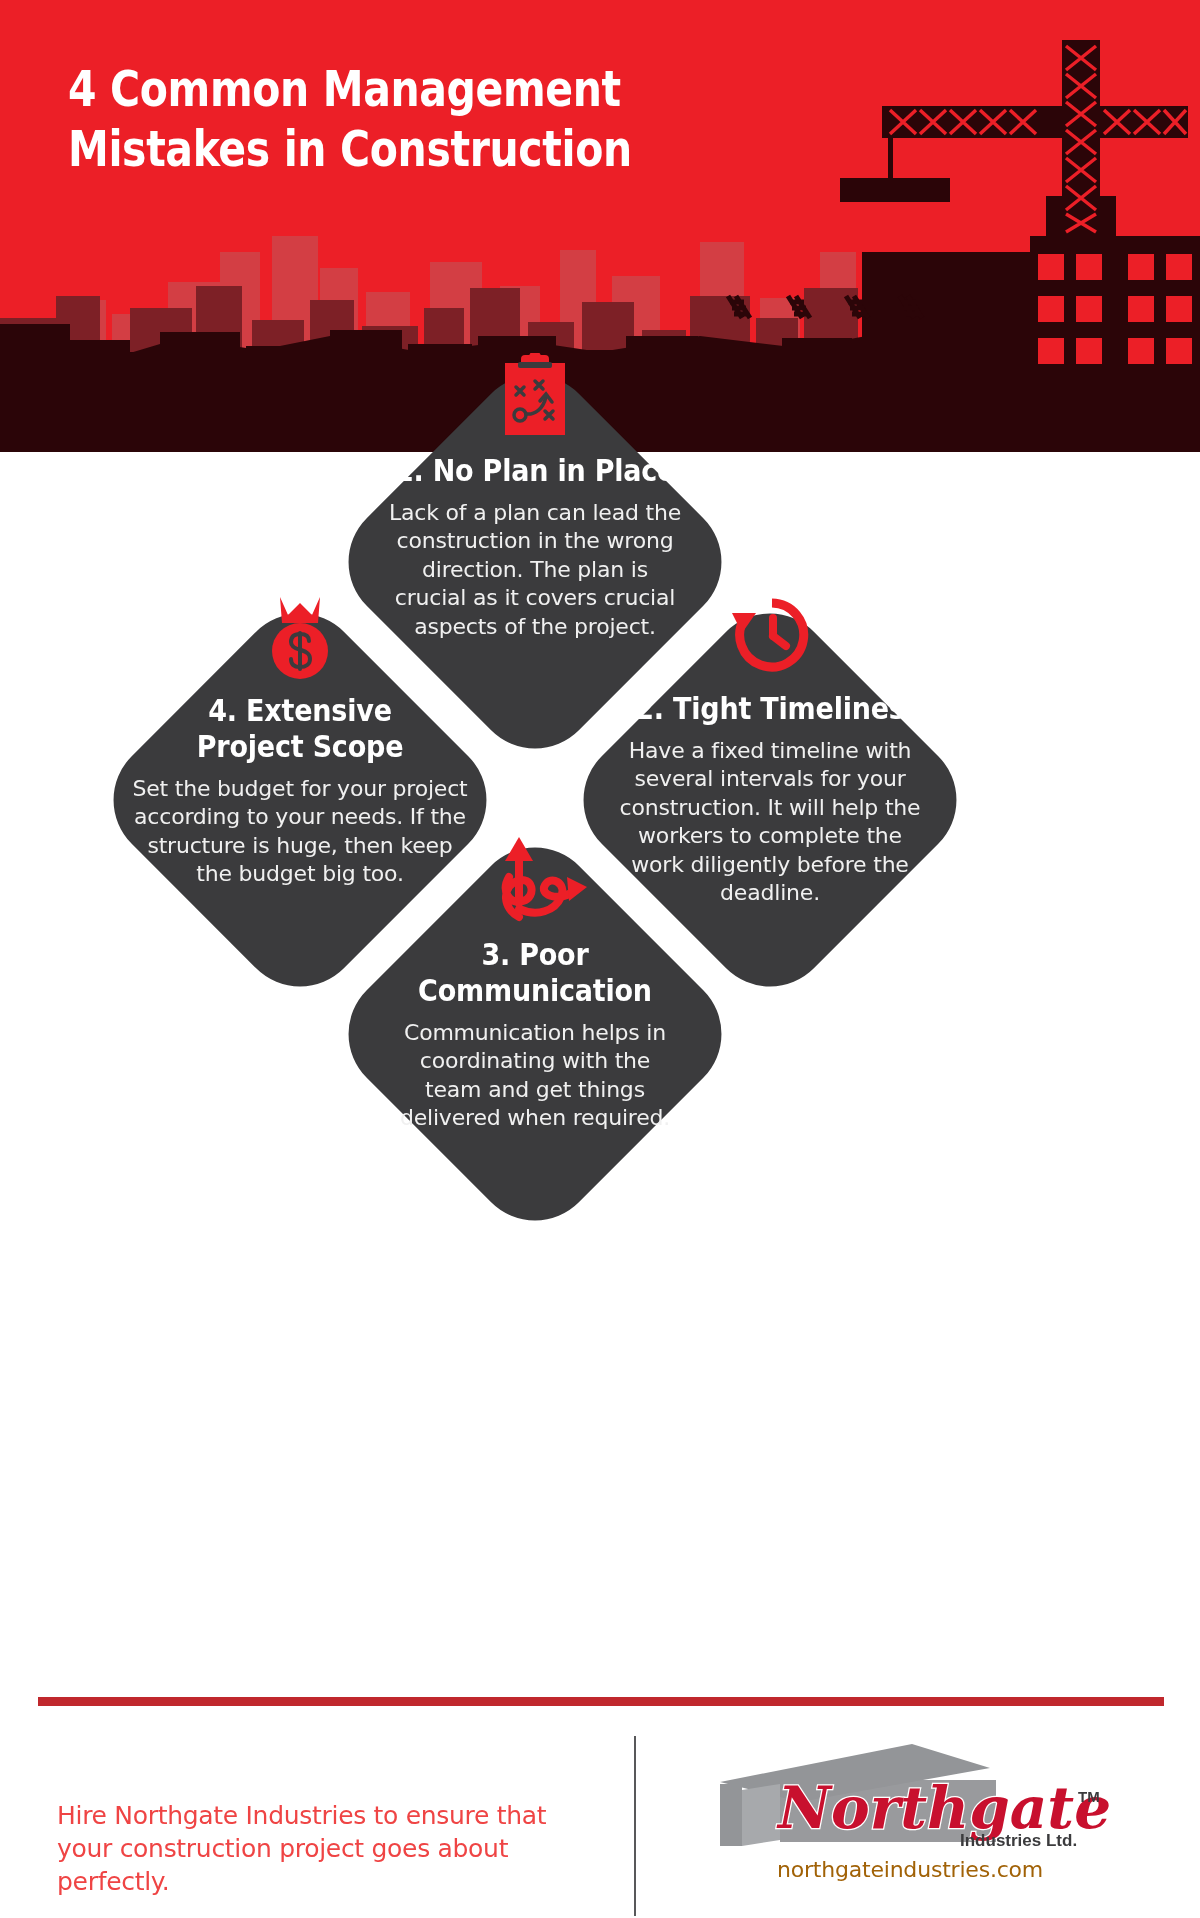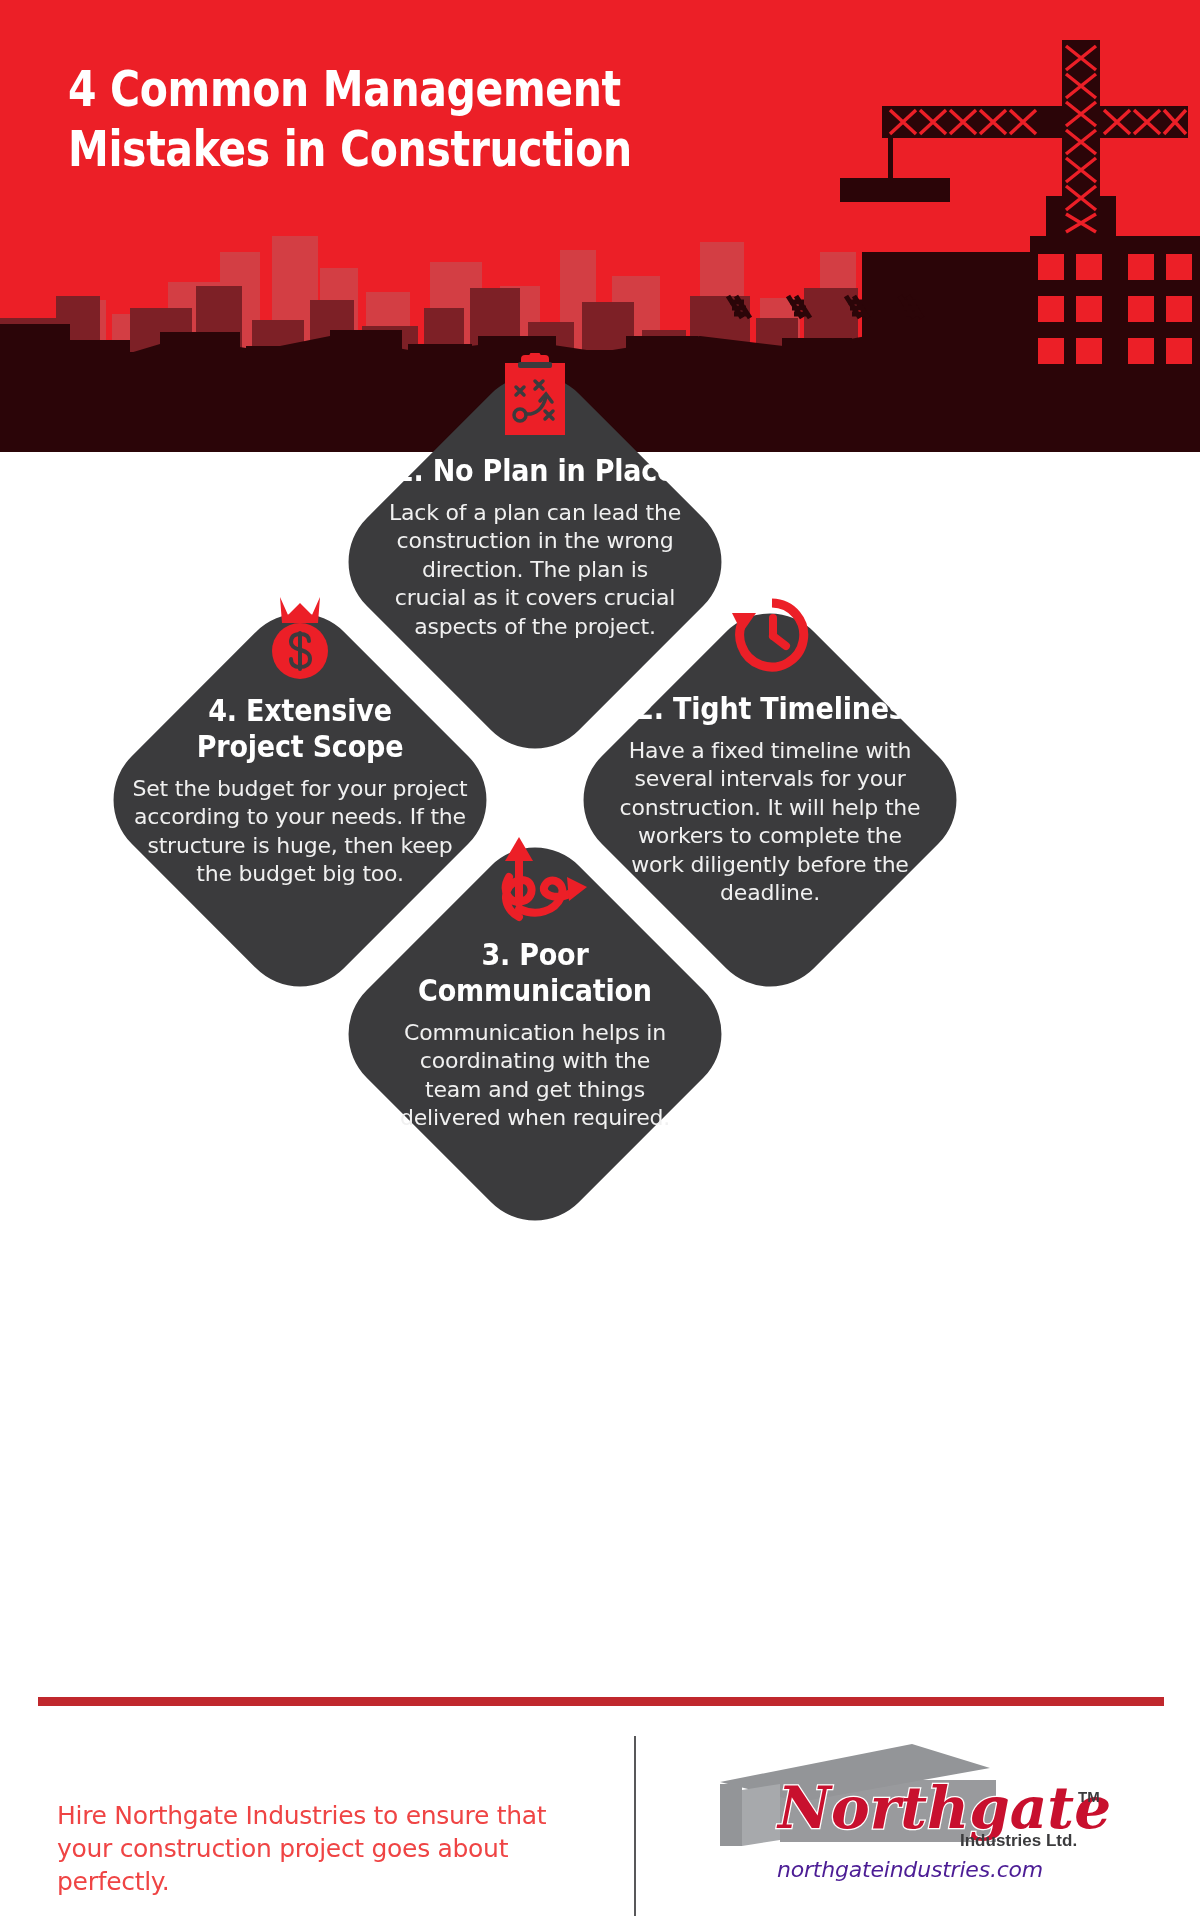--- a/index.html
+++ b/index.html
@@ -81,23 +81,23 @@
   }
   .footer-divider {
     position:absolute; left:634px; top:1736px; width:2px; height:180px;
     background:#58585a;
   }
   .footer-logo {
     position:absolute; left:660px; top:1740px; width:500px; height:110px;text-decoration:underline;
   }
   .footer-url {
     position:absolute; left:660px; top:1857px; width:500px;
-    text-align:center; font-style:italic;
+    text-align:center; 
     font-family:"DejaVu Sans", sans-serif;
-    font-size:22px; color:#4c1d95; letter-spacing:-0.2px;
+    font-size:22px; color:#a16207; letter-spacing:-0.2px;
   }
 </style>
 </head>
 <body>
 
 <div class="header">
   <svg class="skyline-svg" viewBox="0 0 1200 452" preserveAspectRatio="none">
 
     <g fill="#c0595c" opacity="0.55">
       <rect x="168" y="282" width="52" height="118"></rect>

